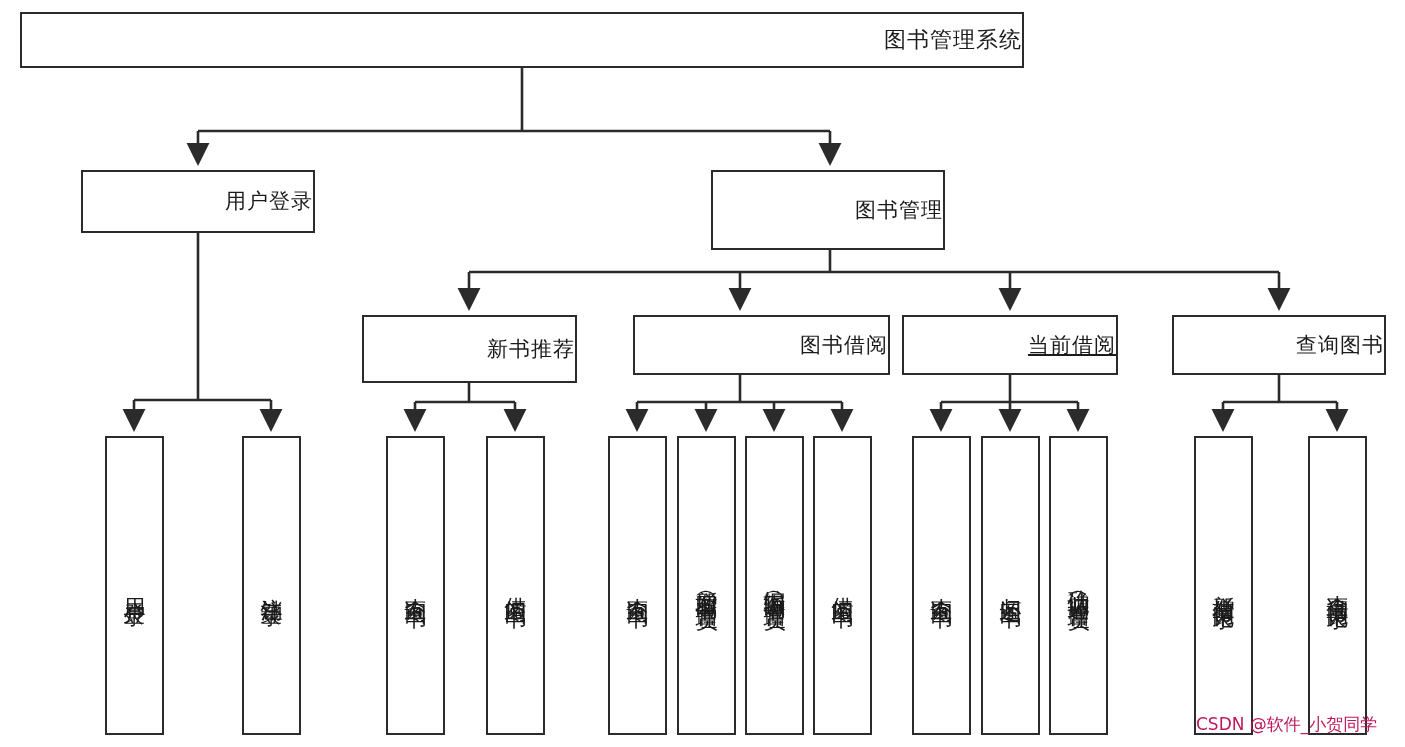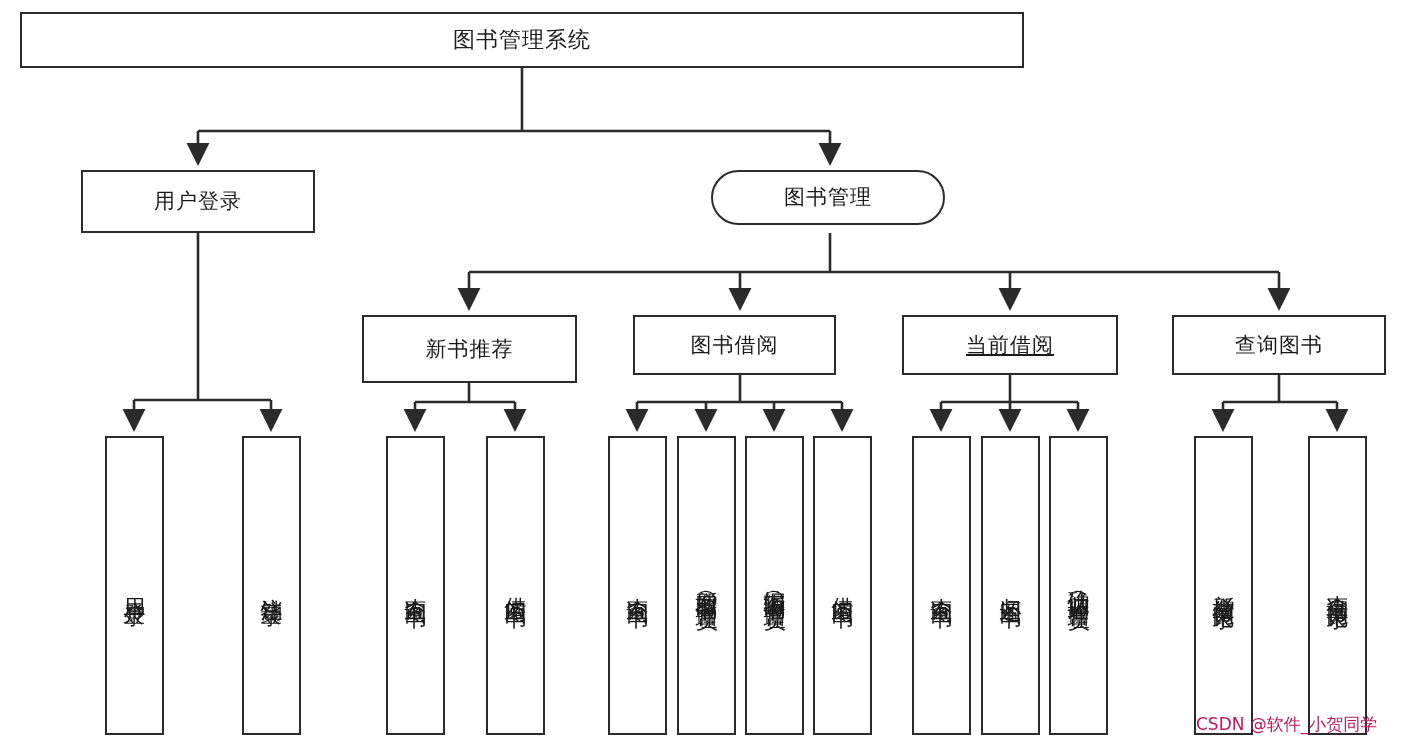--- a/index.html
+++ b/index.html
@@ -14,21 +14,21 @@
   #diagram{
     position:absolute;left:0;top:0;width:1405px;height:747px;
   }
   .node{
     position:absolute;
     box-sizing:border-box;
     background:#ffffff;
     border:2px solid #2b2b2b;
     display:flex;
     align-items:center;
-    justify-content:center;
+    justify-content:flex-end;
     color:#1b1b1b;
     z-index:3;
   }
   .node .label{
     display:block;
     text-align:center;
     line-height:1.25;
     white-space:nowrap;
   }
   
@@ -126,28 +126,28 @@
     </g>
   </svg>
 
   <div class="node title" style="left:20px;top:12px;width:1004px;height:56px;">
     <span class="label">图书管理系统</span>
   </div>
 
   <div class="node horiz" style="left:81px;top:170px;width:234px;height:63px;">
     <span class="label">用户登录</span>
   </div>
-  <div class="node horiz" style="left:711px;top:170px;width:234px;height:55px;border-radius:29px;">
+  <div class="node horiz" style="left:711px;top:170px;width:234px;height:80px;">
     <span class="label">图书管理</span>
   </div>
 
   <div class="node horiz" style="left:362px;top:315px;width:215px;height:68px;">
     <span class="label">新书推荐</span>
   </div>
-  <div class="node horiz" style="left:633px;top:315px;width:203px;height:60px;">
+  <div class="node horiz" style="left:633px;top:315px;width:257px;height:60px;">
     <span class="label">图书借阅</span>
   </div>
   <div class="node horiz" style="left:902px;top:315px;width:216px;height:60px;text-decoration:underline;">
     <span class="label">当前借阅</span>
   </div>
   <div class="node horiz" style="left:1172px;top:315px;width:214px;height:60px;">
     <span class="label">查询图书</span>
   </div>
 
   <div class="node vert" style="left:105px;top:436px;width:59px;height:299px;">

